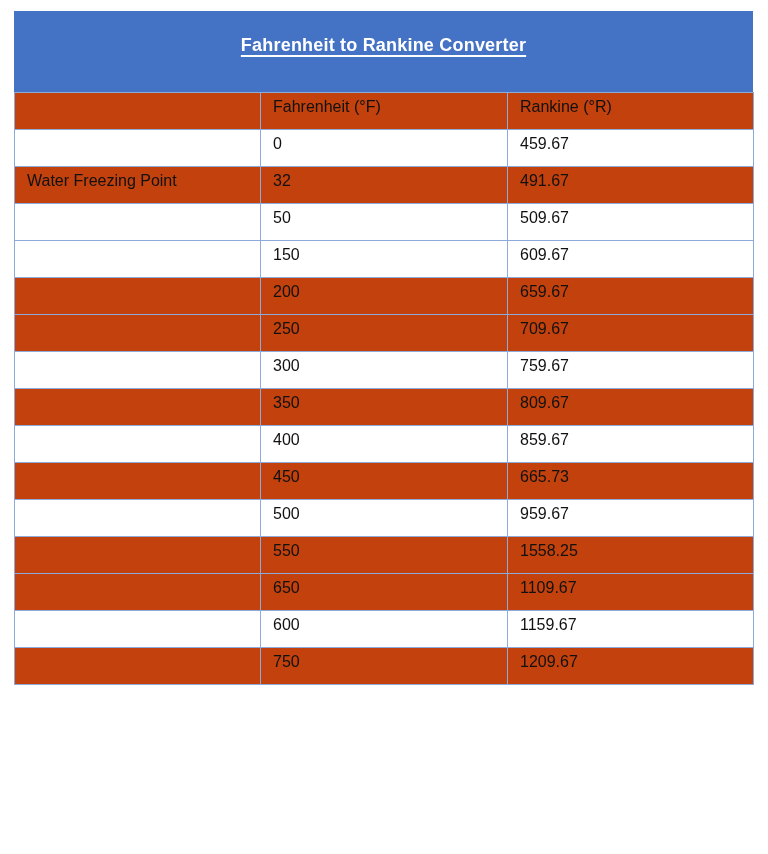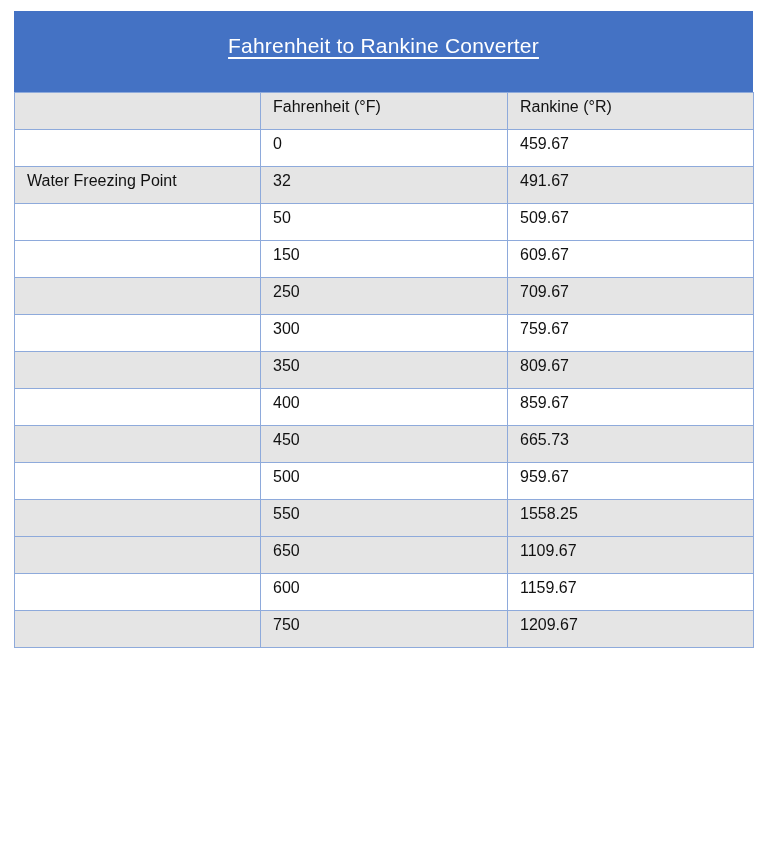--- a/index.html
+++ b/index.html
@@ -1,25 +1,25 @@
 <!DOCTYPE html>
 <html><head>
 <meta charset="utf-8">
 <style>
   html, body { margin: 0; padding: 0; background: #ffffff; }
   body { width: 768px; height: 854px; position: relative; overflow: hidden;
          font-family: "Liberation Sans", "DejaVu Sans", sans-serif; }
   .table-wrap { position: absolute; left: 14px; top: 11px; width: 739px; }
   .title-bar { height: 81px; background: #4472c4; display: flex; align-items: center; justify-content: center; }
-  .title-text { color: #ffffff; font-size: 21px; font-weight: normal; text-decoration: underline;
+  .title-text { color: #ffffff; font-size: 18px; font-weight: bold; text-decoration: underline;
                 text-decoration-thickness: 2px; text-underline-offset: 4px; letter-spacing: 0.2px; margin-top: -12px; }
   table { border-collapse: collapse; width: 739px; table-layout: fixed; }
   td { border: 1.5px solid #8eaadb; height: 37px; padding: 0 0 0 12px; font-size: 16px; color: #111111;
        vertical-align: top; line-height: 28px; box-sizing: border-box; }
-  tr.band td { background: #e5e5e5; }
+  tr.band td { background: #c2410c; }
   tr.plain td { background: #ffffff; }
   td.label { font-weight: normal; }
   col.c1 { width: 246px; } col.c2 { width: 247px; } col.c3 { width: 246px; }
 </style>
 </head>
 <body>
 
 <div class="table-wrap">
   <div class="title-bar">
     <span class="title-text">Fahrenheit to Rankine Converter</span>
@@ -48,20 +48,25 @@
         </tr>
         <tr class="plain">
           <td class="label"></td>
           <td>50</td>
           <td>509.67</td>
         </tr>
         <tr class="plain">
           <td class="label"></td>
           <td>150</td>
           <td>609.67</td>
+        </tr>
+        <tr class="band">
+          <td class="label"></td>
+          <td>200</td>
+          <td>659.67</td>
         </tr>
         <tr class="band">
           <td class="label"></td>
           <td>250</td>
           <td>709.67</td>
         </tr>
         <tr class="plain">
           <td class="label"></td>
           <td>300</td>
           <td>759.67</td>

